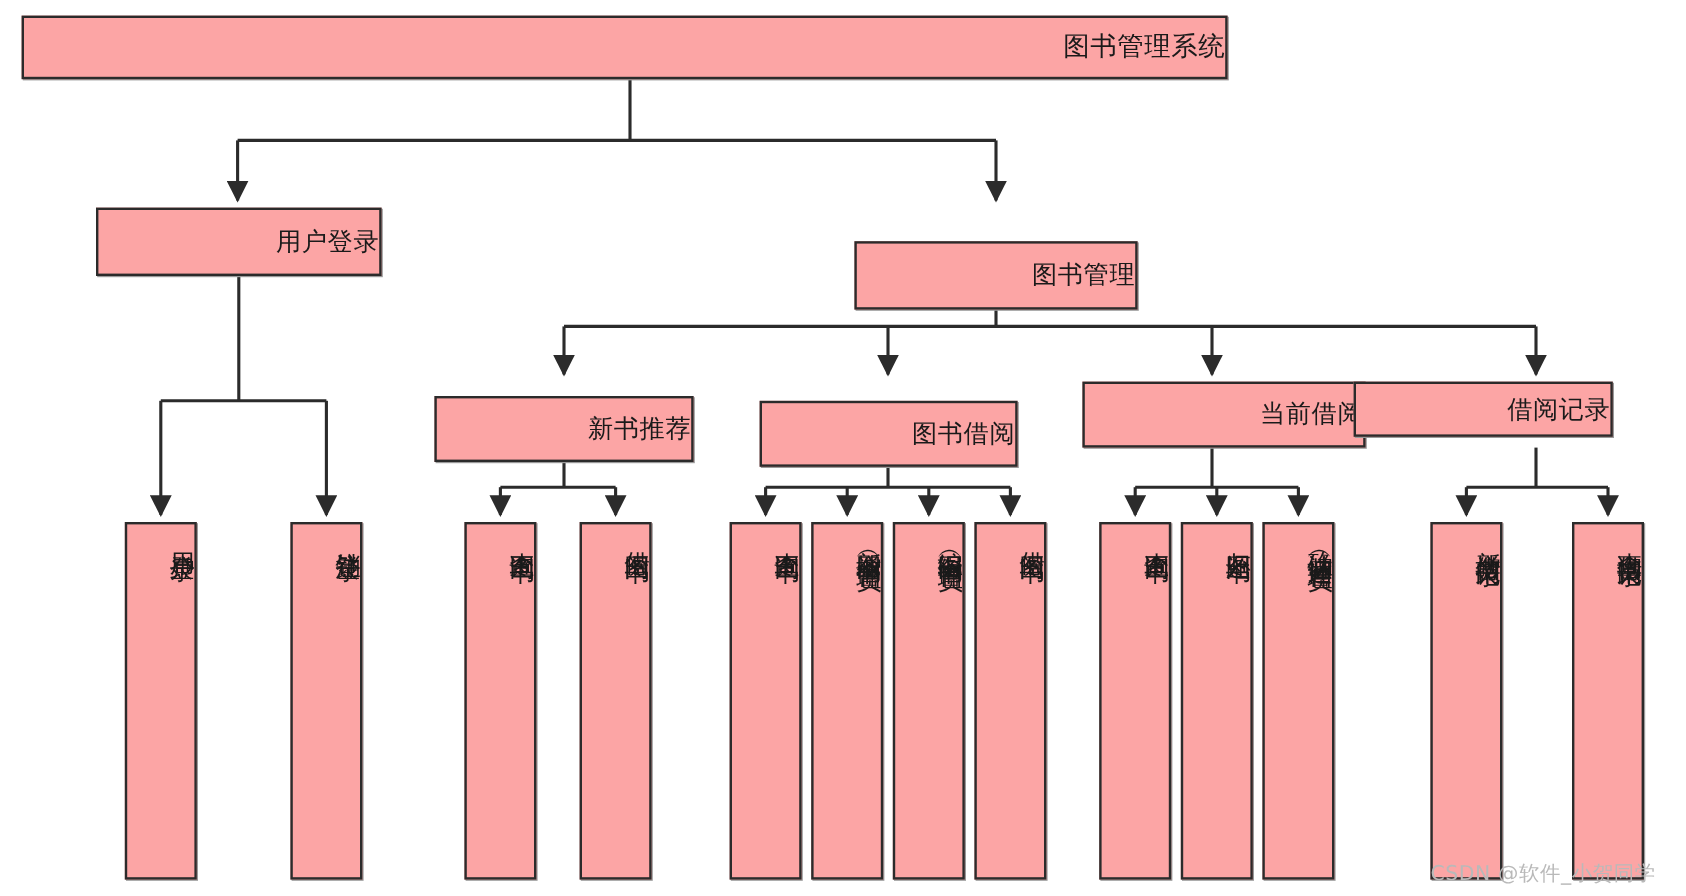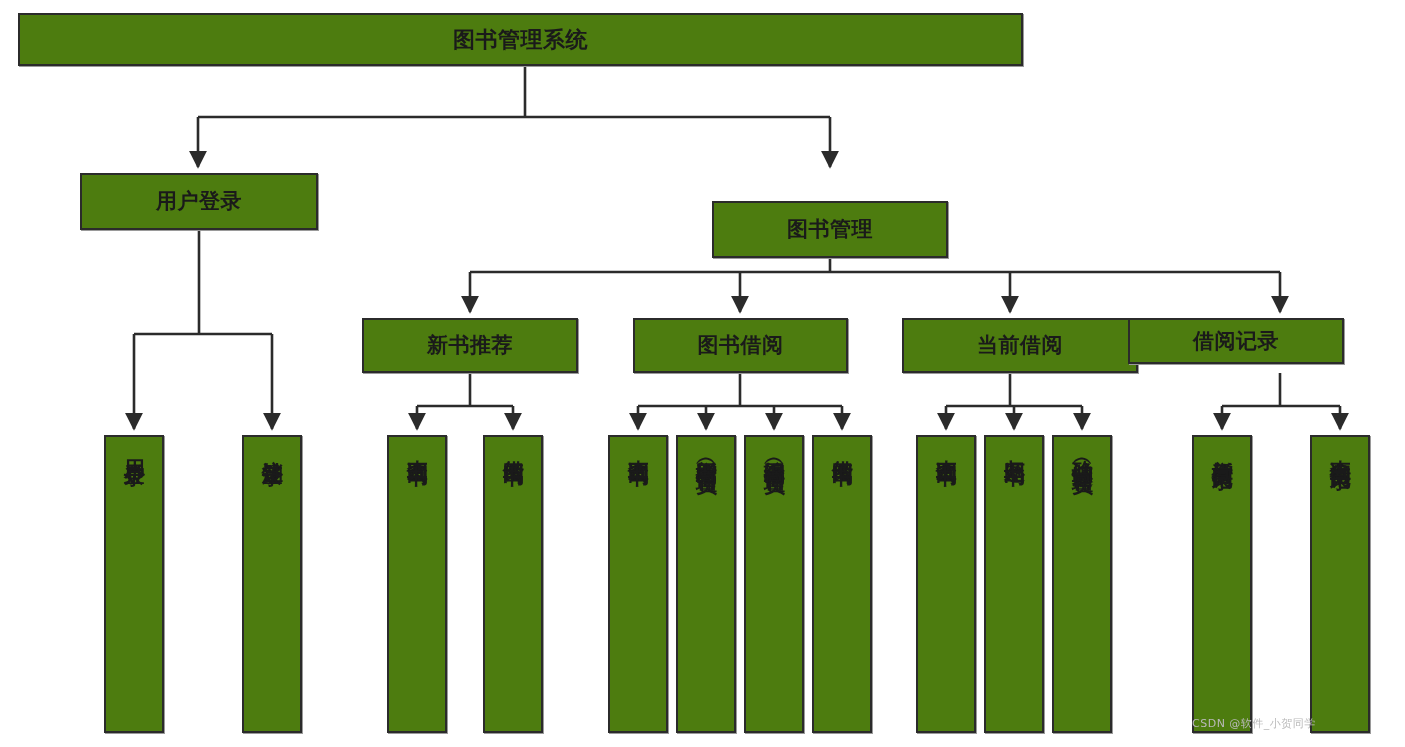--- a/index.html
+++ b/index.html
@@ -22,27 +22,26 @@
     left: 0;
     top: 0;
     width: 1405px;
     height: 747px;
     pointer-events: none;
   }
   .node {
     position: absolute;
     box-sizing: border-box;
     border: 2px solid #2b2b2b;
-    background: #4d7c0f;
+    background: #fca5a5;
     display: flex;
     align-items: center;
-    justify-content: center;
+    justify-content: flex-end;
     color: #1a1a1a;
     box-shadow: 1px 1px 0 #9a9a9a;
-    font-weight: bold;
   }
   .node .label {
     display: block;
     text-align: center;
     line-height: 1.18;
     letter-spacing: 0.5px;
   }
   .node.horizontal .label {
     writing-mode: horizontal-tb;
     font-size: 21px;
@@ -55,21 +54,21 @@
     writing-mode: vertical-rl;
     text-orientation: upright;
     font-size: 21px;
     letter-spacing: 2px;
     line-height: 1;
   }
   #root-node .label { font-size: 22px; }
   .watermark {
     position: absolute;
     color: #b9b9b9;
-    font-size: 11px;
+    font-size: 17px;
     white-space: nowrap;
     letter-spacing: 0.5px;
     user-select: none;
   }
 </style>
 </head>
 <body>
 
 <div id="canvas">
 
@@ -127,24 +126,24 @@
     <span class="label">图书管理系统</span>
   </div>
 
   <div class="node horizontal" style="left:80px; top:173px; width:238px; height:57px;">
     <span class="label">用户登录</span>
   </div>
   <div class="node horizontal" style="left:712px; top:173px; width:236px; height:57px;margin-top:28px;">
     <span class="label">图书管理</span>
   </div>
 
-  <div class="node horizontal" style="left:362px; top:318px; width:216px; height:55px;">
+  <div class="node horizontal" style="left:362px; top:330px; width:216px; height:55px;">
     <span class="label">新书推荐</span>
   </div>
-  <div class="node horizontal" style="left:633px; top:318px; width:215px; height:55px;">
+  <div class="node horizontal" style="left:633px; top:334px; width:215px; height:55px;">
     <span class="label">图书借阅</span>
   </div>
   <div class="node horizontal" style="left:902px; top:318px; width:236px; height:55px;">
     <span class="label">当前借阅</span>
   </div>
   <div class="node horizontal" style="left:1128px; top:318px; width:216px; height:46px;">
     <span class="label">借阅记录</span>
   </div>
 
   <div class="node vertical" style="left:104px; top:435px; width:60px; height:298px;">

